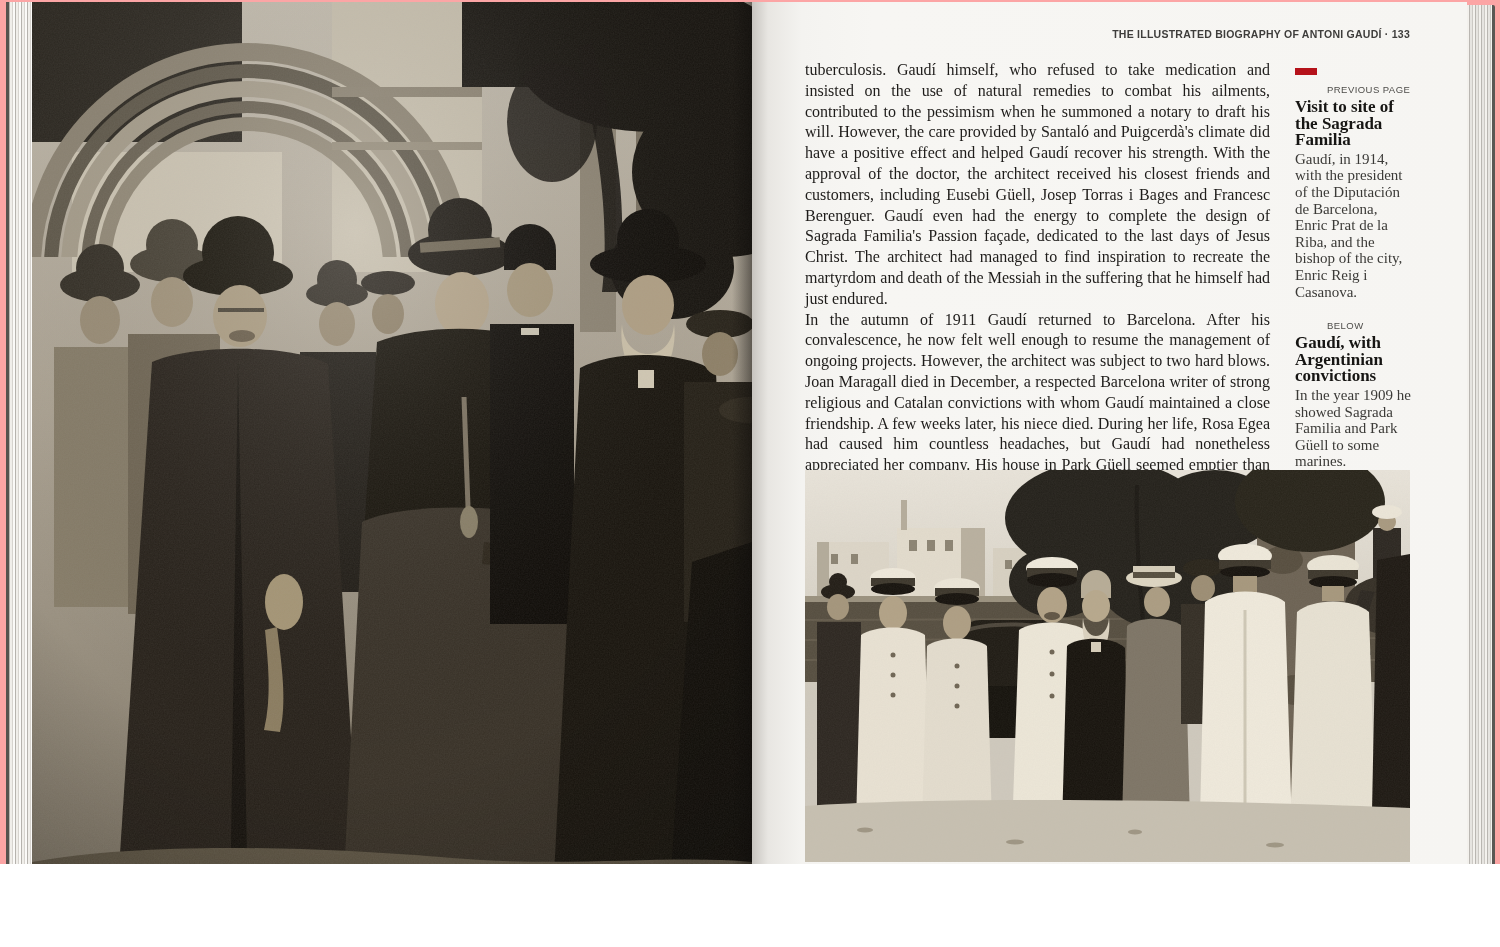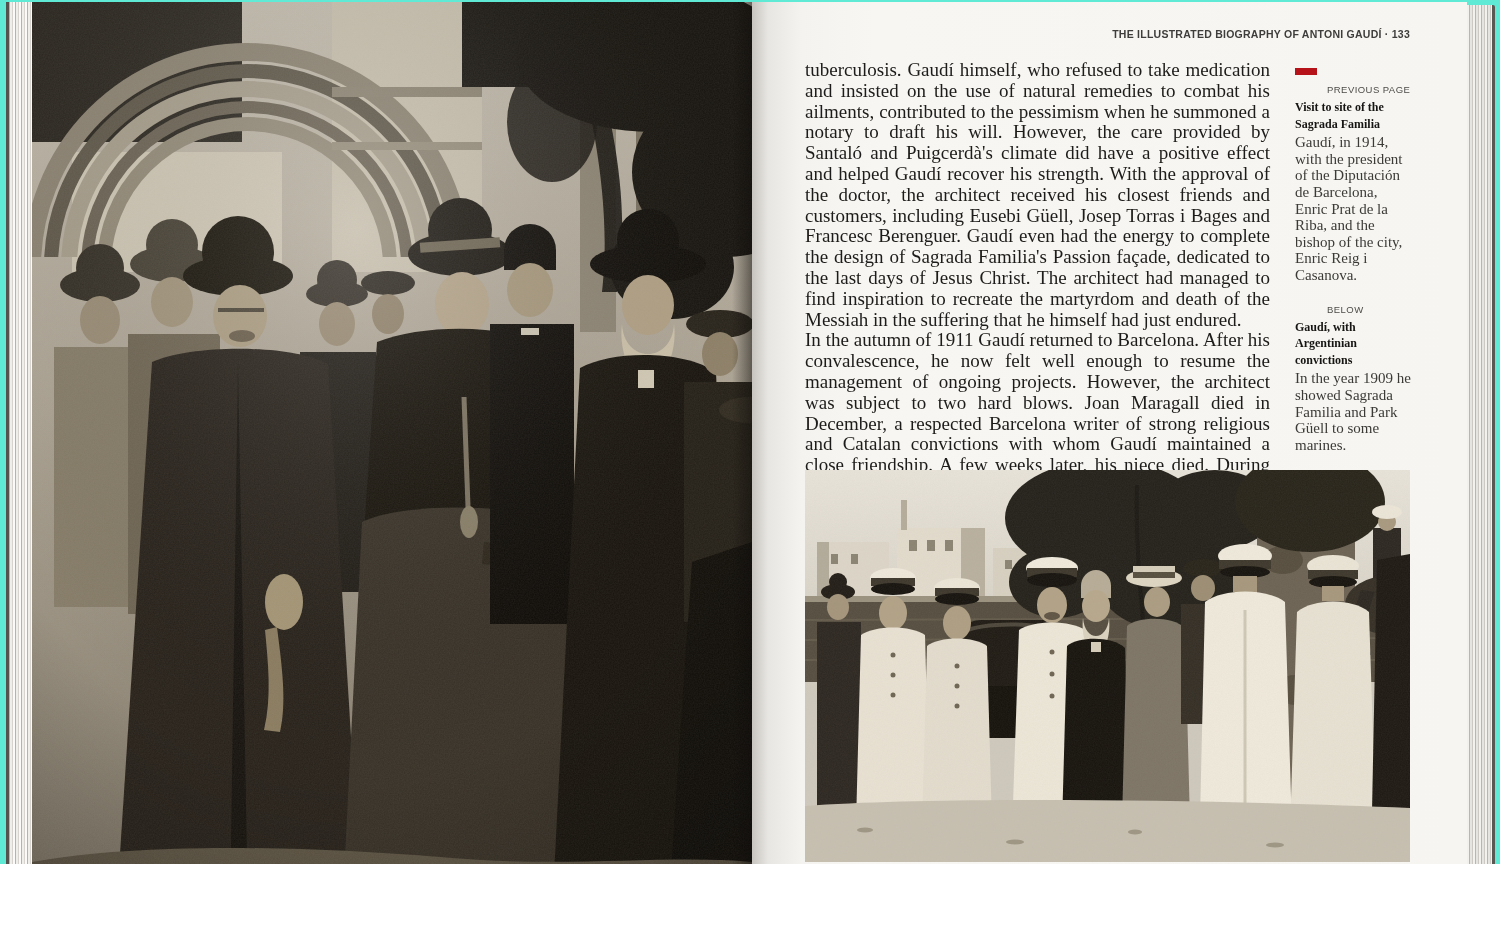--- a/index.html
+++ b/index.html
@@ -1,16 +1,16 @@
 <!DOCTYPE html>
 <html><head>
 <meta charset="utf-8">
 <style>
   html,body{margin:0;padding:0;background:#ffffff;}
-  .scene{position:relative;width:1500px;height:864px;background:#5eead4;overflow:hidden;
+  .scene{position:relative;width:1500px;height:864px;background:#fca5a5;overflow:hidden;
          font-family:"Liberation Sans",sans-serif;}
 
   
   .shadow{position:absolute;background:rgba(88,84,78,.48);filter:blur(8px);border-radius:50%;}
   .shadow-l{left:18px;top:910px;width:710px;height:16px;}
   .shadow-r{left:770px;top:908px;width:700px;height:16px;}
   .shadow-mid{left:430px;top:902px;width:360px;height:30px;background:rgba(70,66,60,.35);filter:blur(10px);}
 
   
   .edge-left{position:absolute;left:6px;top:2px;width:26px;height:913px;
@@ -25,28 +25,28 @@
   .page-left svg{display:block;width:100%;height:100%;}
   .gutter-dark{position:absolute;right:0;top:0;width:20px;height:100%;
     background:linear-gradient(90deg,rgba(15,13,11,0) 0,rgba(15,13,11,.5) 100%);}
   .page-right{position:absolute;left:752px;top:2px;width:715px;height:911px;
     background:linear-gradient(90deg,#c7c4bf 0,#e8e6e2 16px,#f4f3f0 50px,#f7f6f3 120px,#f6f5f2 100%);}
 
   
   .running-head{position:absolute;top:28px;right:90px;font-size:10.5px;font-weight:bold;
     letter-spacing:.25px;color:#3e3d3b;}
   .bodytext{position:absolute;left:805px;top:60px;width:465px;
-    font-family:"Liberation Serif",serif;font-size:19px;line-height:20.8px;
+    font-family:"Liberation Serif",serif;font-size:16px;line-height:20.8px;
     color:#1e1c1a;text-align:justify;}
   .bodytext p{margin:0;}
 
   .sidebar{position:absolute;left:1295px;top:68px;width:118px;}
   .marker{width:22px;height:7px;margin-bottom:9px;}
   .cap-label{font-size:9.5px;letter-spacing:.45px;color:#4d4c49;margin-bottom:4px;padding-left:32px;}
-  .cap-title{font-family:"Liberation Serif",serif;font-weight:bold;font-size:12px;
+  .cap-title{font-family:"Liberation Serif",serif;font-weight:bold;font-size:17px;
     line-height:16.6px;color:#161513;margin-bottom:2px;}
   .cap-text{font-family:"Liberation Serif",serif;font-size:15px;line-height:16.6px;color:#3b3a37;}
   .caption + .caption{margin-top:20px;}
 
   .photo-bottom{position:absolute;left:805px;top:470px;width:605px;height:392px;overflow:hidden;background:#cfc9bd;}
   .photo-bottom svg{display:block;width:100%;height:100%;}
 </style>
 </head>
 <body>
 

